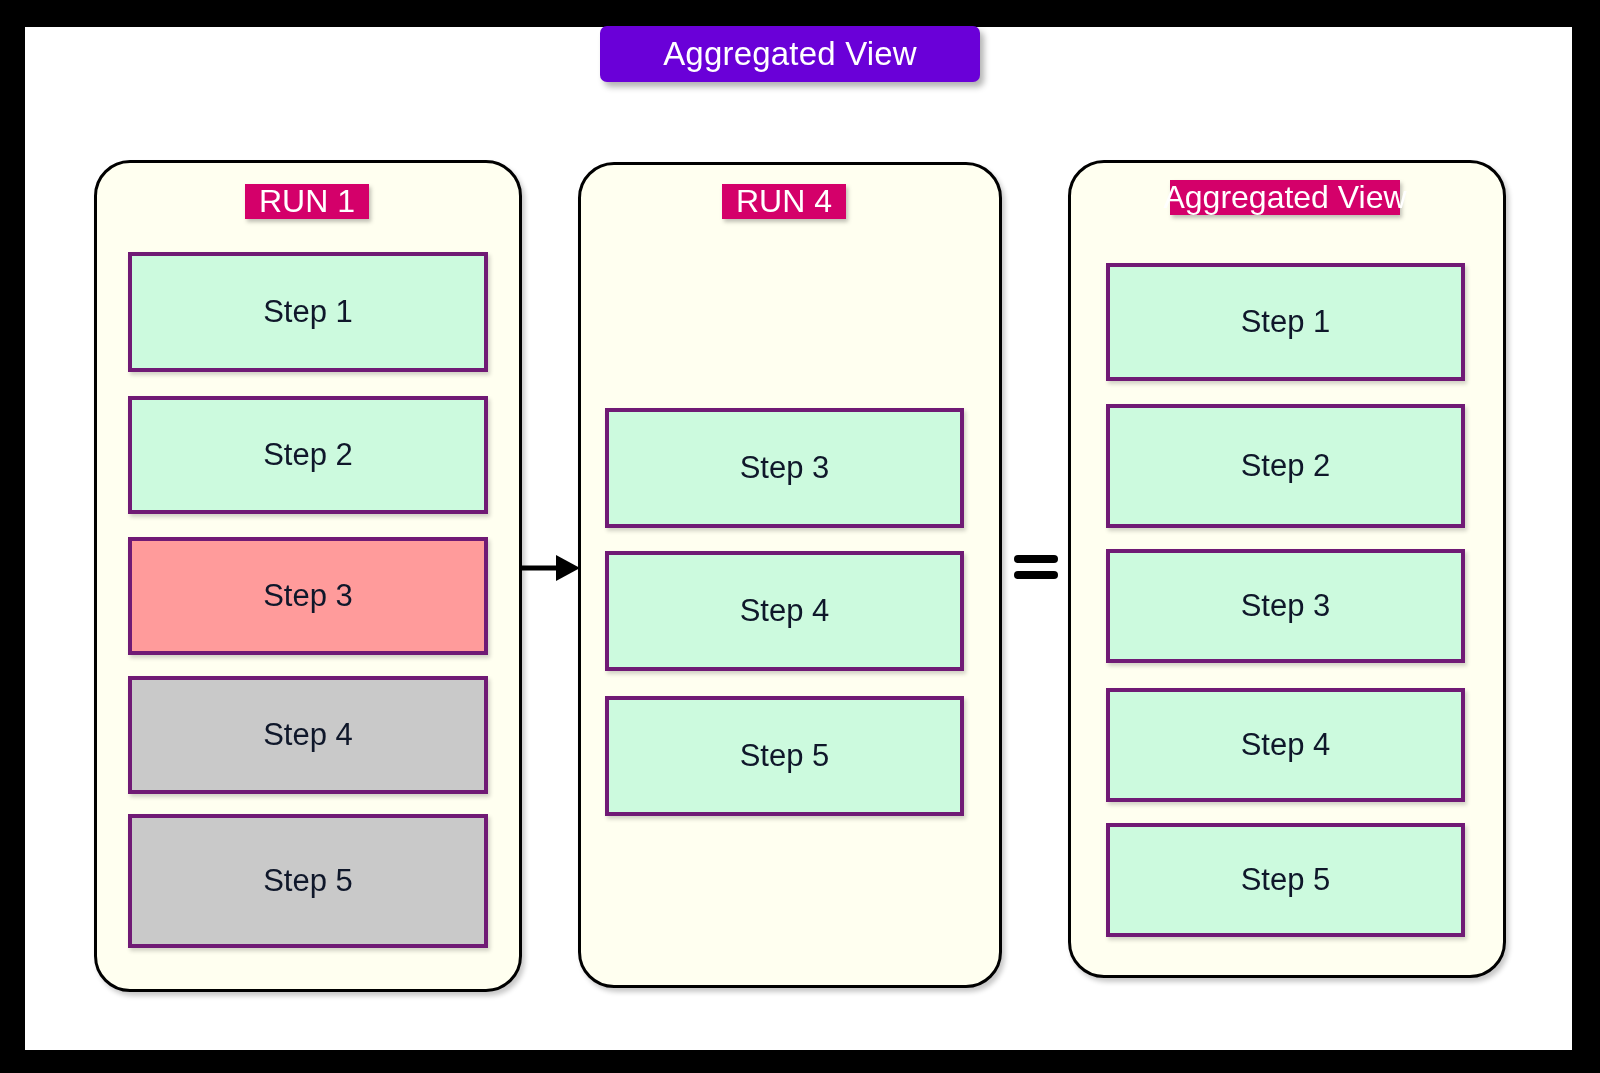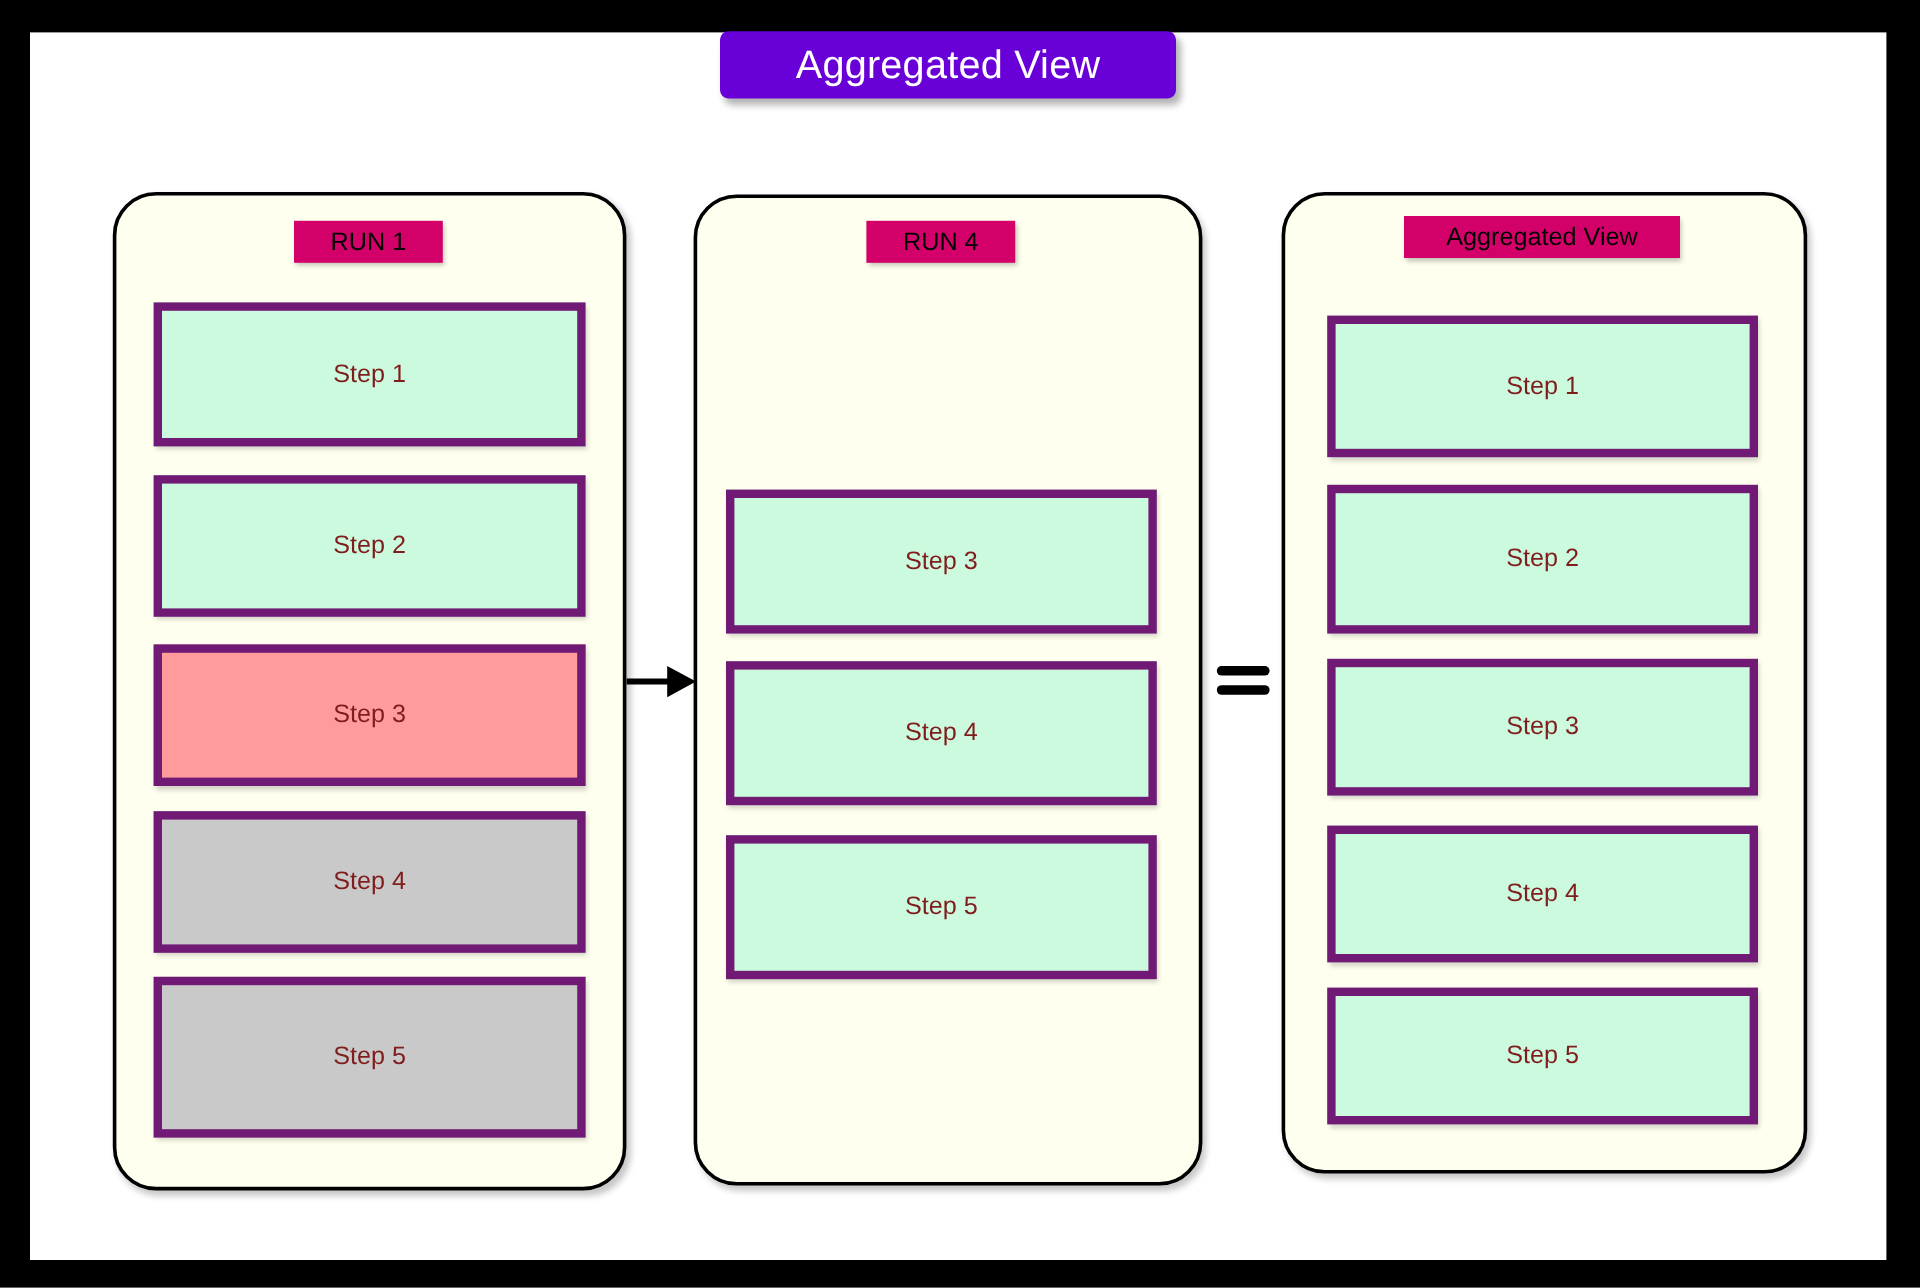--- a/index.html
+++ b/index.html
@@ -51,45 +51,45 @@
     box-sizing: border-box;
     box-shadow: 3px 4px 5px rgba(0,0,0,0.22);
   }
   #panel-run1 { left: 94px;  top: 160px; width: 428px;  height: 832px; }
   #panel-run2 { left: 578px; top: 162px; width: 424px;  height: 826px; }
   #panel-agg  { left: 1068px;top: 160px; width: 438px;  height: 818px; }
 
   .panel-label {
     position: absolute;
     background: #d4006a;
-    color: #000000;
-    font-size: 21px;
+    color: #ffffff;
+    font-size: 32px;
     height: 35px;
     display: flex;
     align-items: center;
     justify-content: center;
     padding: 0 14px;
     box-sizing: border-box;
     white-space: nowrap;
     box-shadow: 2px 3px 4px rgba(0,0,0,0.25);
   }
   #label-run1 { left: 245px;  top: 184px; width: 124px; }
   #label-run2 { left: 722px;  top: 184px; width: 124px; }
   #label-agg  { left: 1170px; top: 180px; width: 230px; }
 
   
   .step {
     position: absolute;
-    border: 7px solid #701a75;
+    border: 4px solid #701a75;
     box-sizing: border-box;
     display: flex;
     align-items: center;
     justify-content: center;
-    font-size: 21px;
-    color: #7f1d1d;
+    font-size: 31px;
+    color: #0f172a;
     white-space: nowrap;
     box-shadow: 2px 3px 4px rgba(0,0,0,0.18);
   }
   .fill-mint { background: #ccfade; }
   .fill-red  { background: #ff9b9b; }
   .fill-gray { background: #c9c9c9; }
 
   
   #r1s1 { left: 128px; top: 252px; width: 360px; height: 120px; }
   #r1s2 { left: 128px; top: 396px; width: 360px; height: 118px; }

